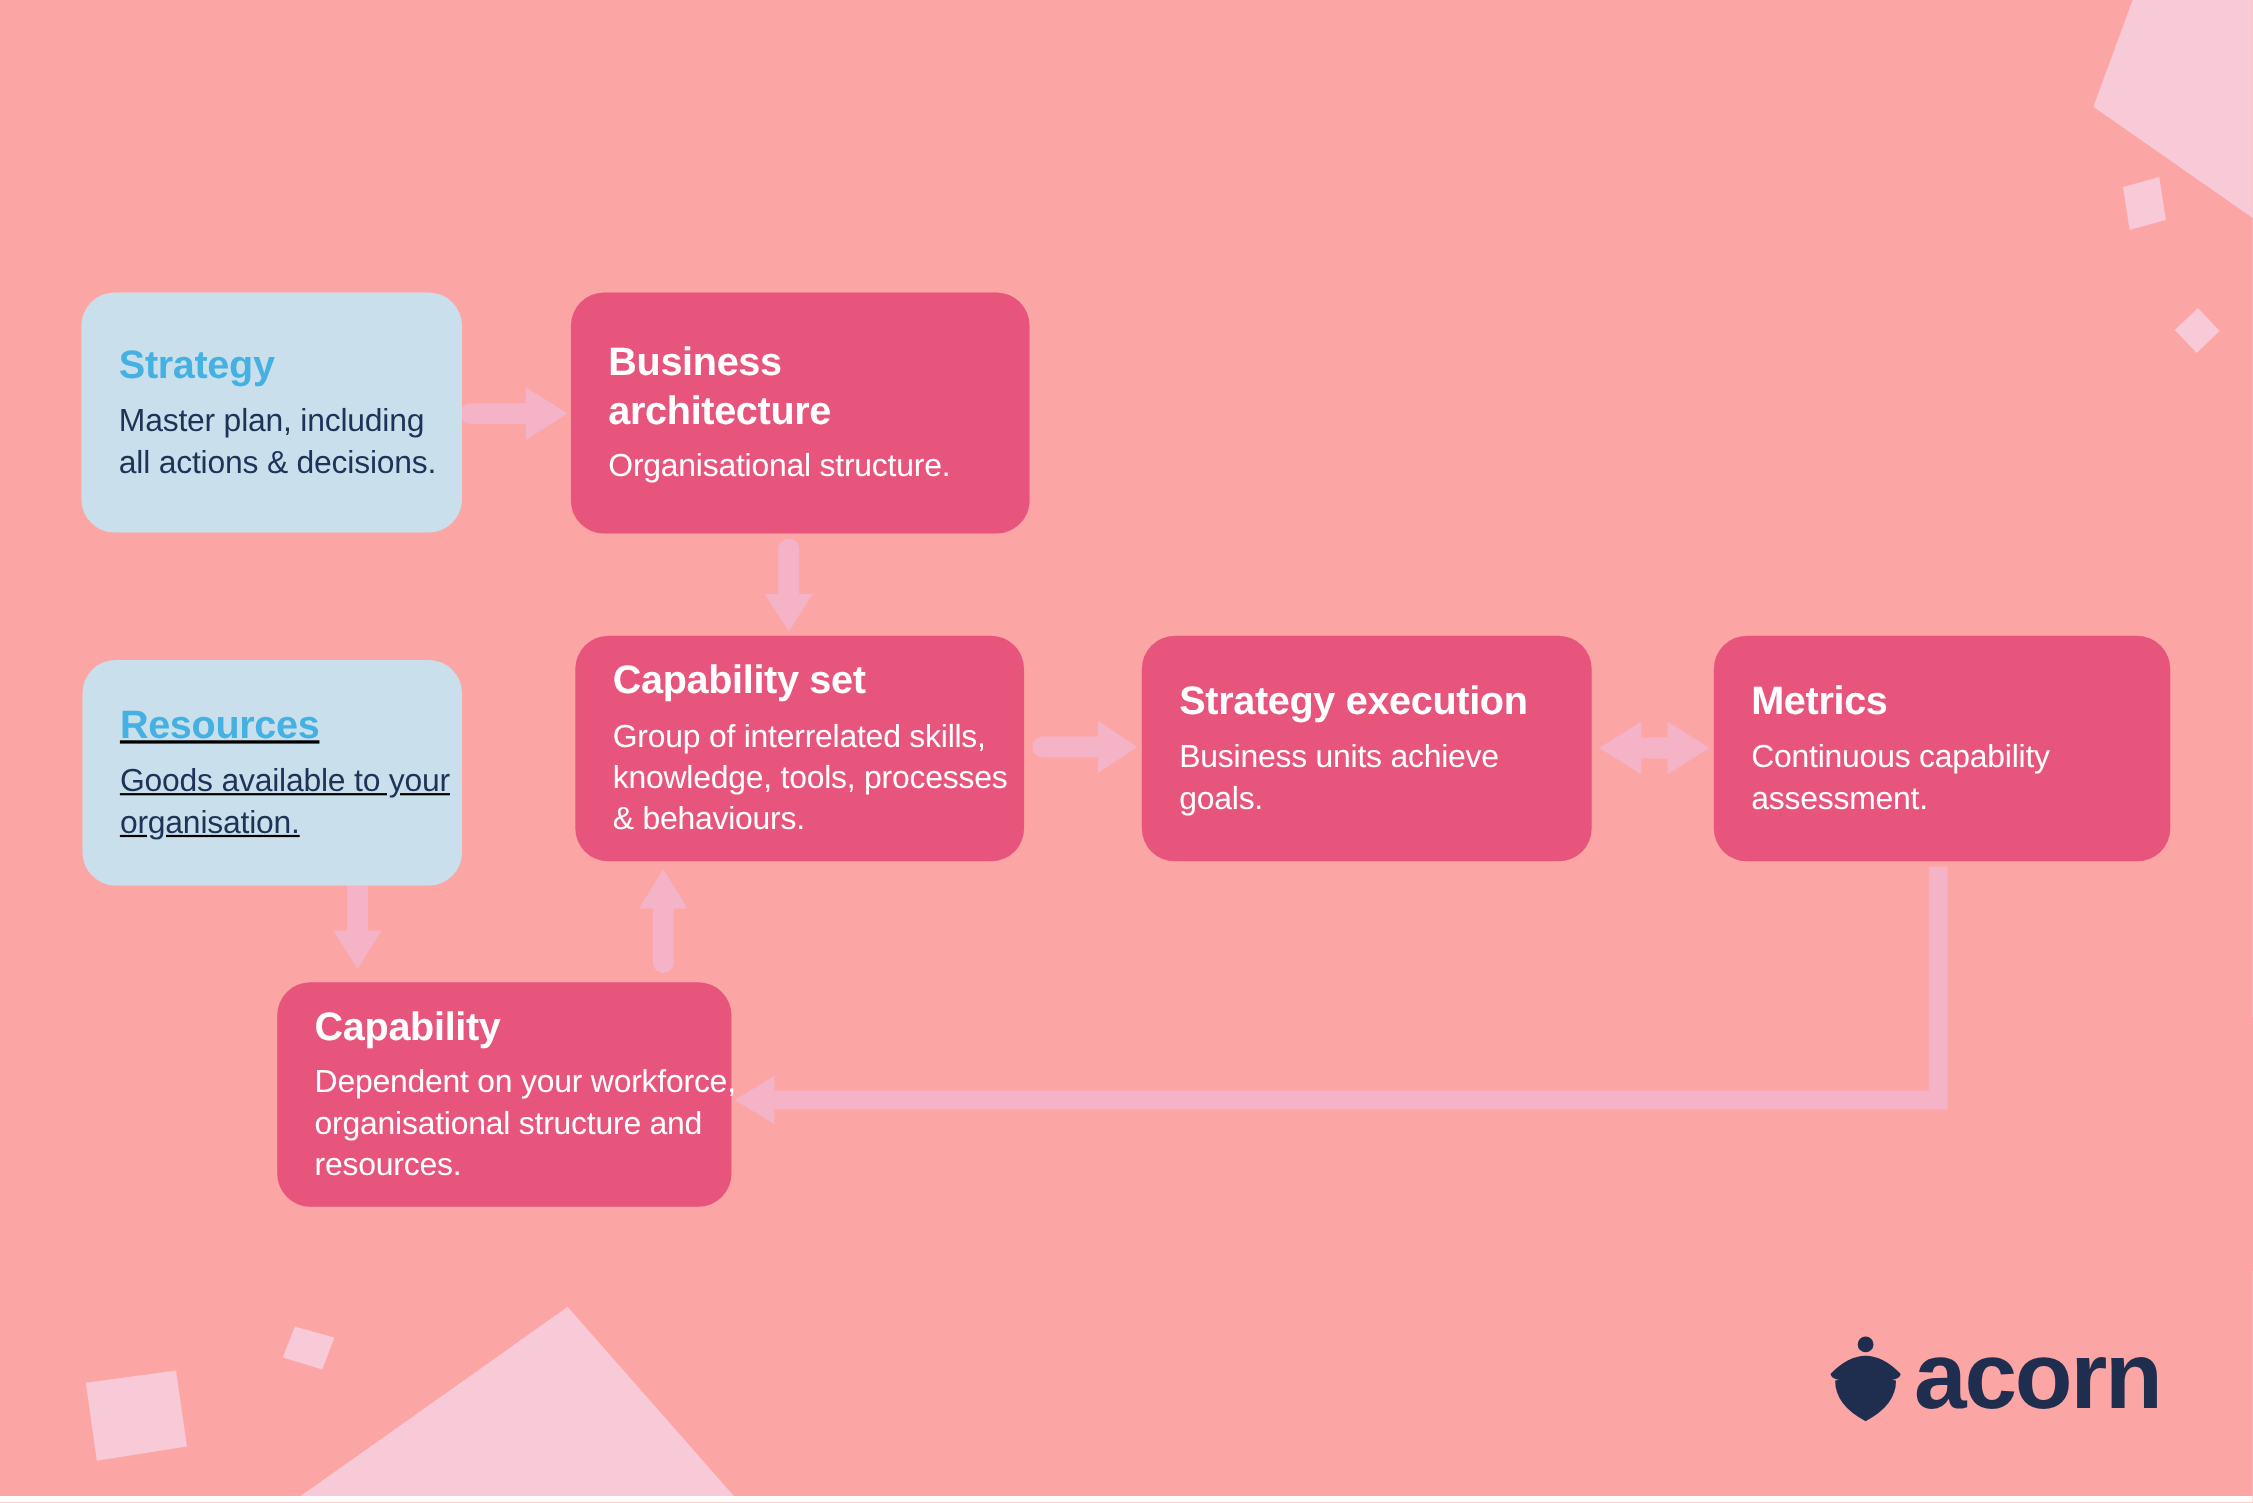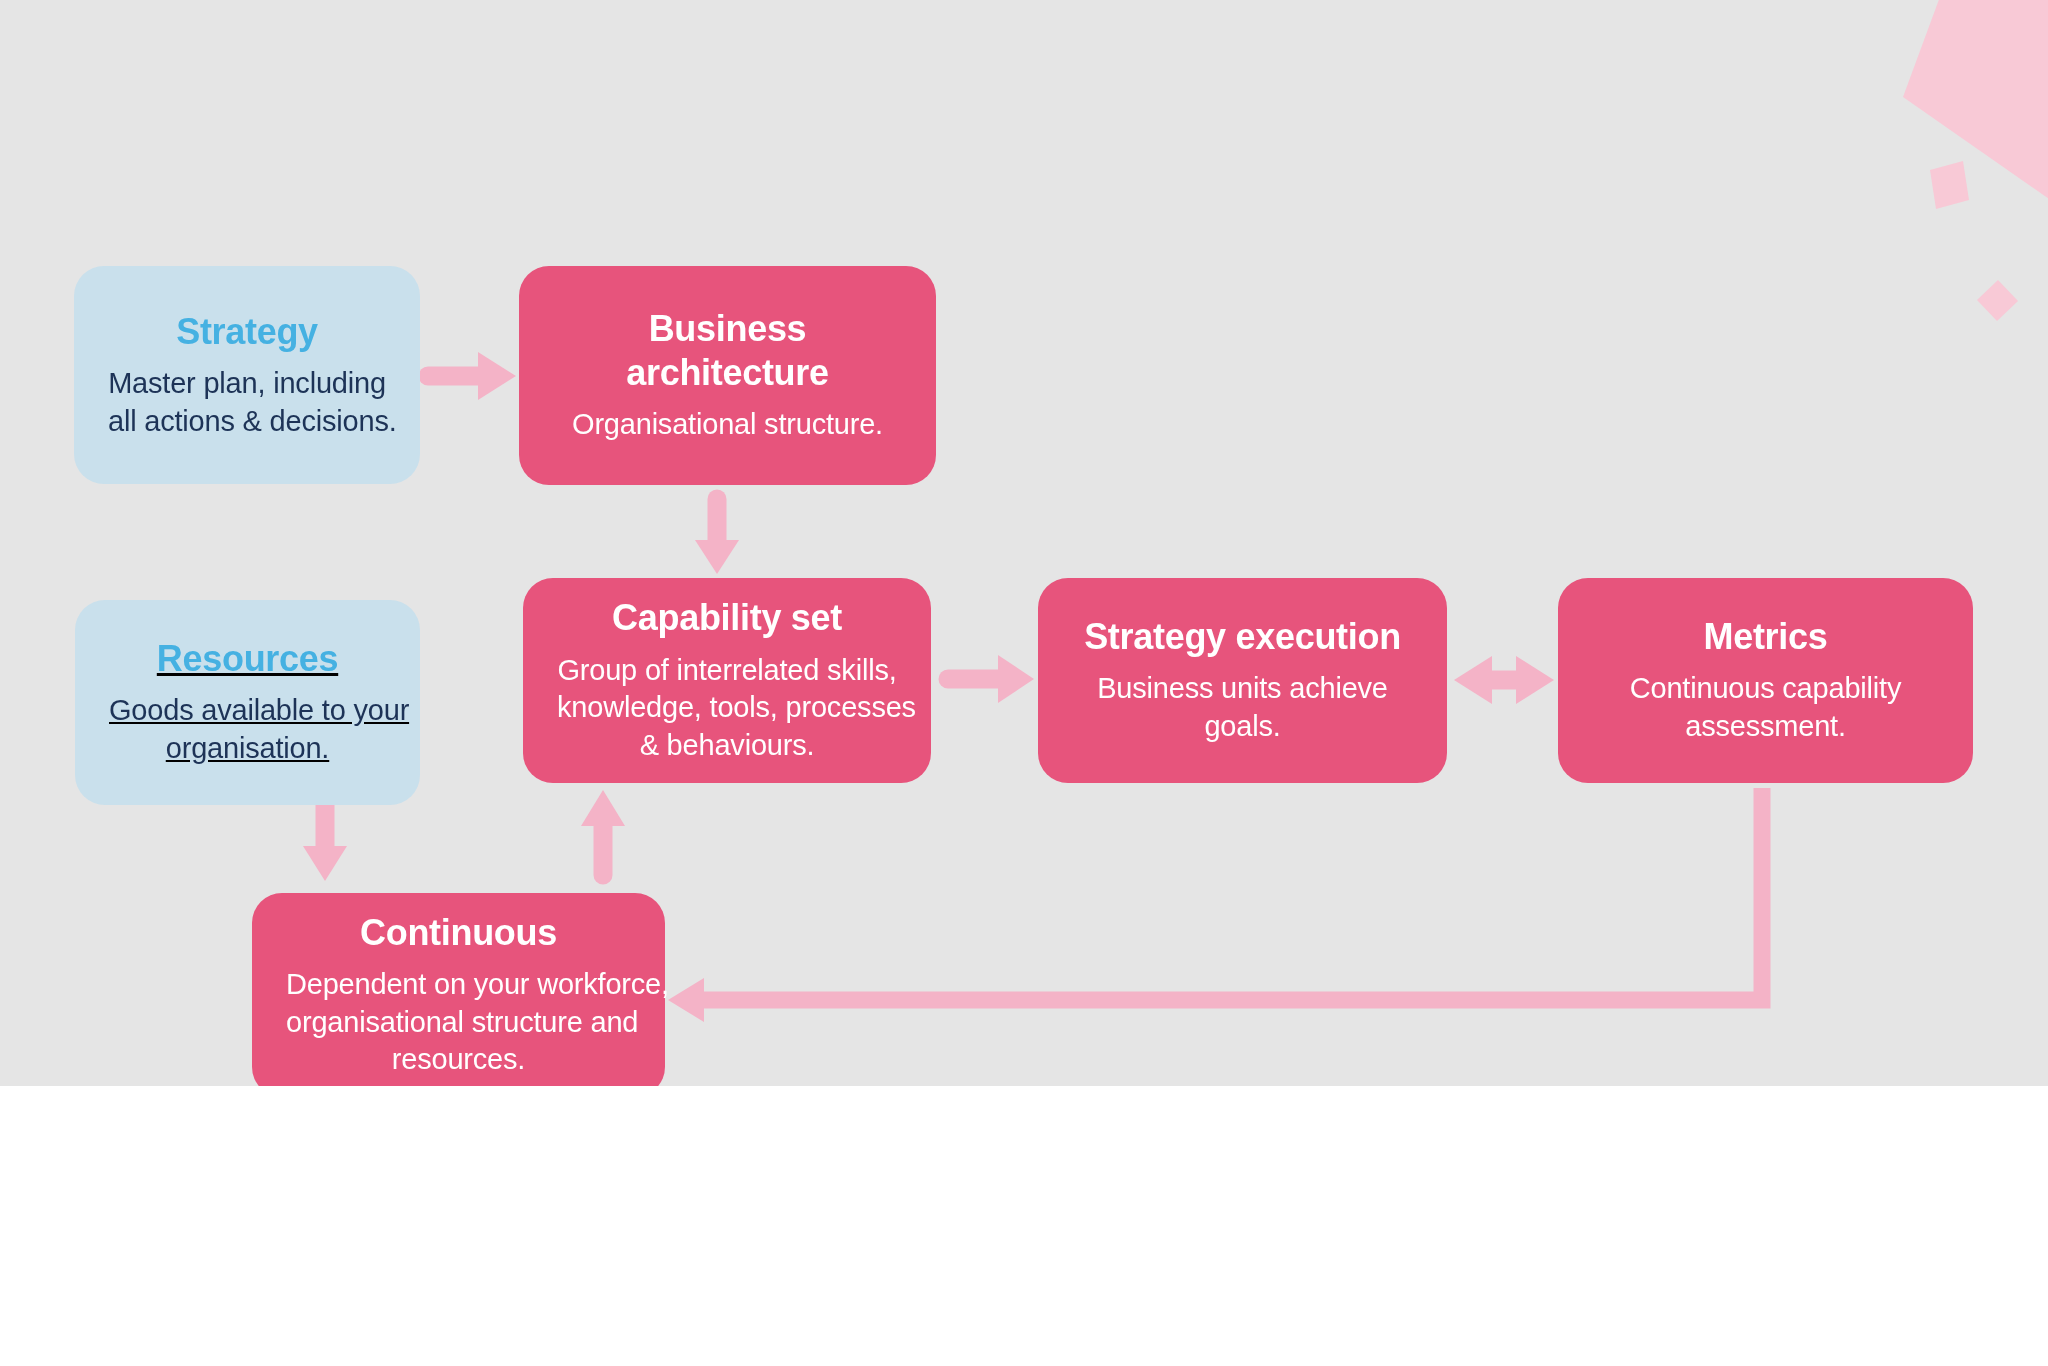--- a/index.html
+++ b/index.html
@@ -1,22 +1,21 @@
 <!DOCTYPE html>
 <html><head>
 <meta charset="utf-8">
 <style>
   html,body{margin:0;padding:0;}
   body{font-family:"Liberation Sans","DejaVu Sans",sans-serif;}
   #canvas{
     position:relative;
-    width:2048px;height:1086px;
-    background:#e5e5e5;
+    width:2048px;height:1366px;
+    background:#fca5a5;
     overflow:hidden;
-    text-align:center;
   }
   #deco-layer,#arrow-layer{
     position:absolute;left:0;top:0;width:2048px;height:1366px;
     pointer-events:none;
   }
   .box{
     position:absolute;
     border-radius:30px;
     box-sizing:border-box;
     display:flex;flex-direction:column;justify-content:center;
@@ -152,21 +151,21 @@
 goals.</div>
   </div>
 
   <div class="box pink" id="box-metrics">
     <div class="title">Metrics</div>
     <div class="body">Continuous capability
 assessment.</div>
   </div>
 
   <div class="box pink" id="box-utilisation">
-    <div class="title">Continuous</div>
+    <div class="title">Capability</div>
     <div class="body">Dependent on your workforce,
 organisational structure and
 resources.</div>
   </div>
 
   <div id="logo">
     <svg width="72" height="80" viewBox="0 0 70 78">
       <circle cx="35" cy="8" r="7" fill="#1f2d4e"></circle>
       <path d="M4,34 Q35,2 66,34 Q66,42 35,40 Q4,42 4,34 Z" fill="#1f2d4e"></path>
       <path d="M8,40 Q35,34 62,40 Q62,62 35,76 Q8,62 8,40 Z" fill="#1f2d4e"></path>

